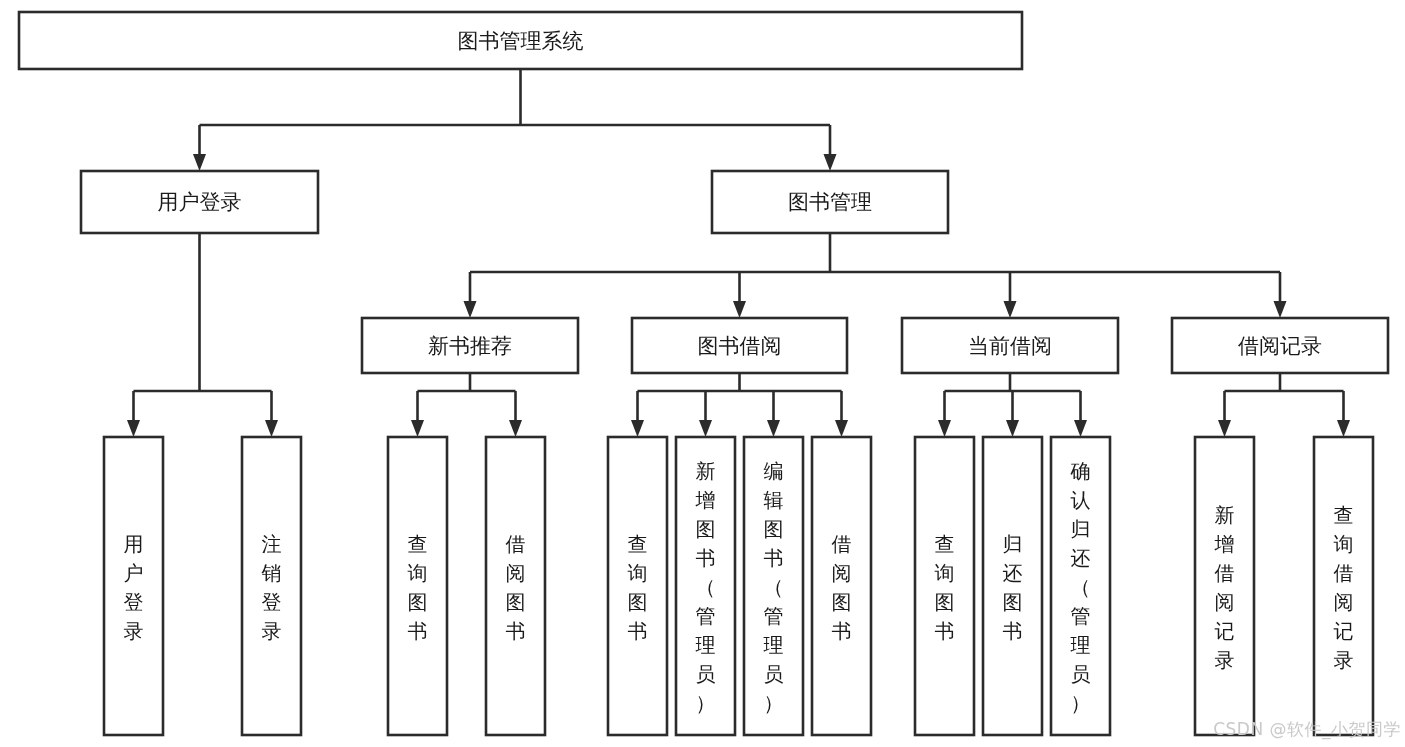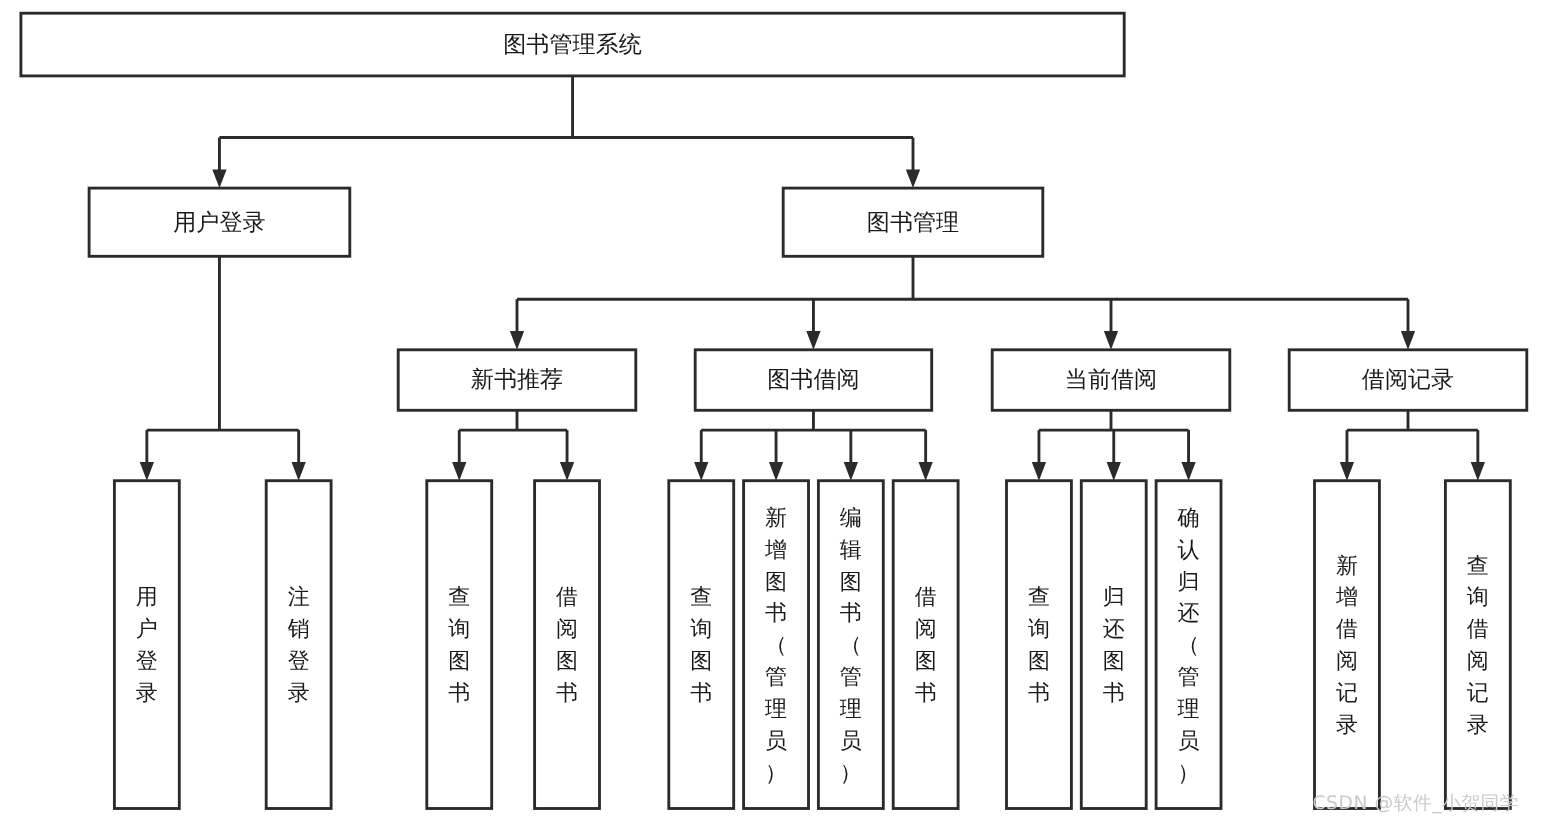--- a/index.html
+++ b/index.html
@@ -42,21 +42,21 @@
     stroke-width: 2.6;
     fill: none;
     stroke-linecap: butt;
   }
   .arrow-head {
     fill: #2b2b2b;
     stroke: none;
   }
   .watermark {
     position: absolute;
-    right: 24px;
+    right: 4px;
     bottom: 6px;
     color: #c9c9c9;
     font-size: 17px;
     font-family: "DejaVu Sans", "Liberation Sans", sans-serif;
     letter-spacing: 0.5px;
     white-space: nowrap;
     user-select: none;
   }
 </style>
 </head>

